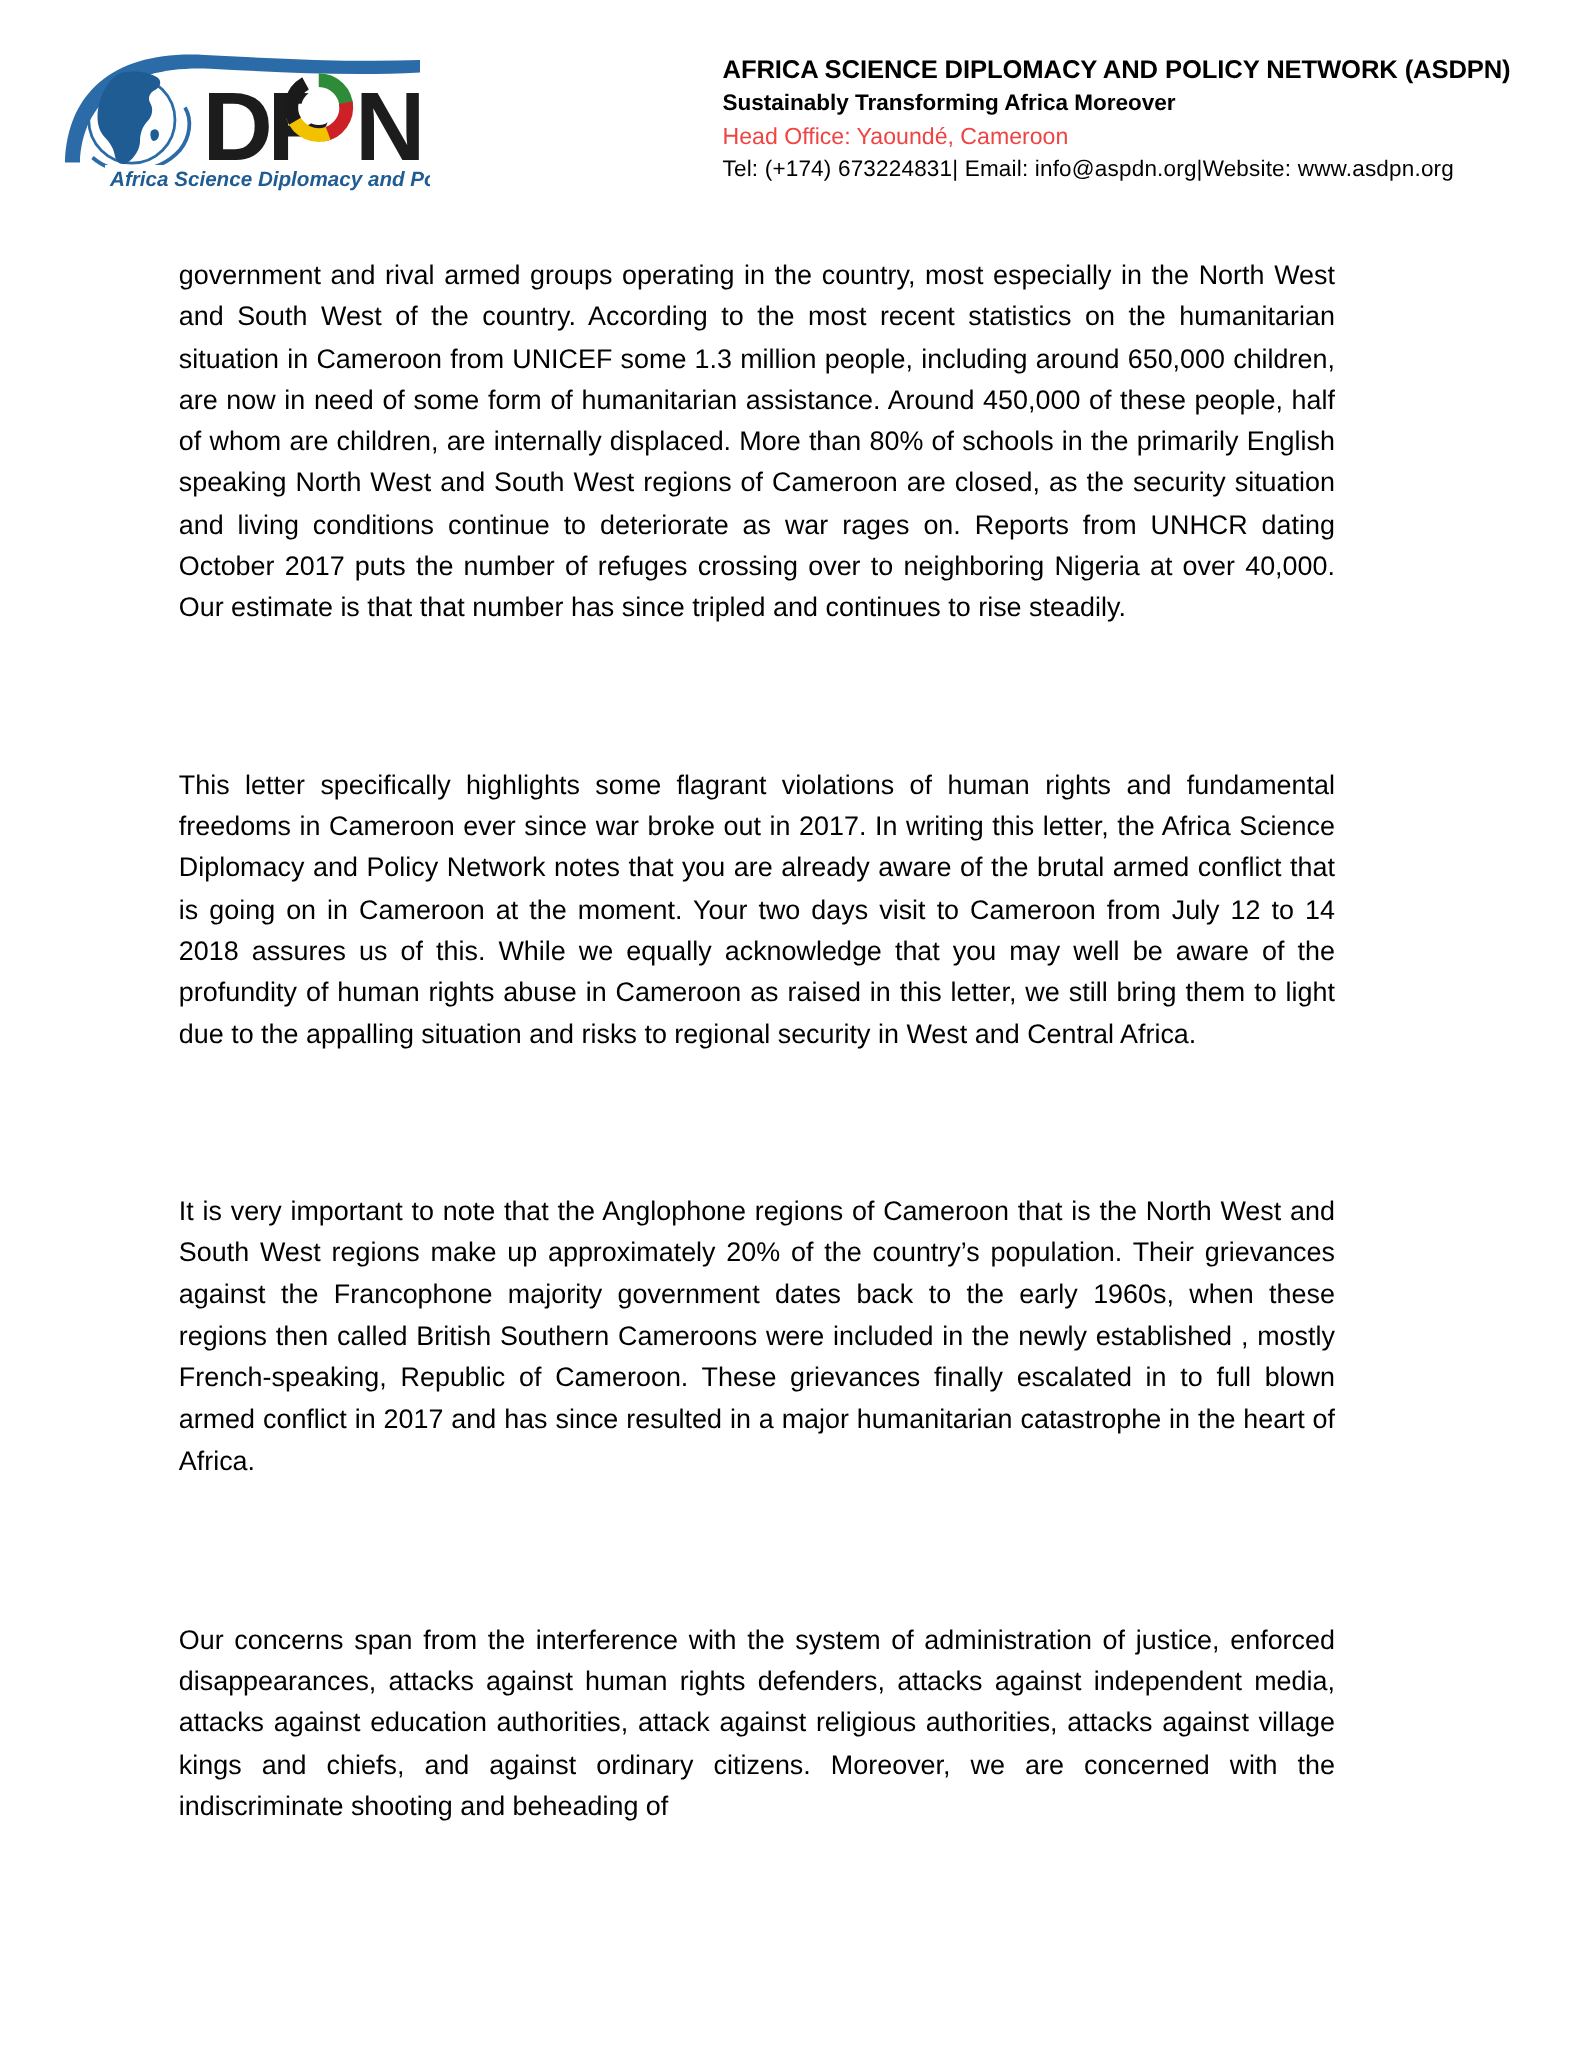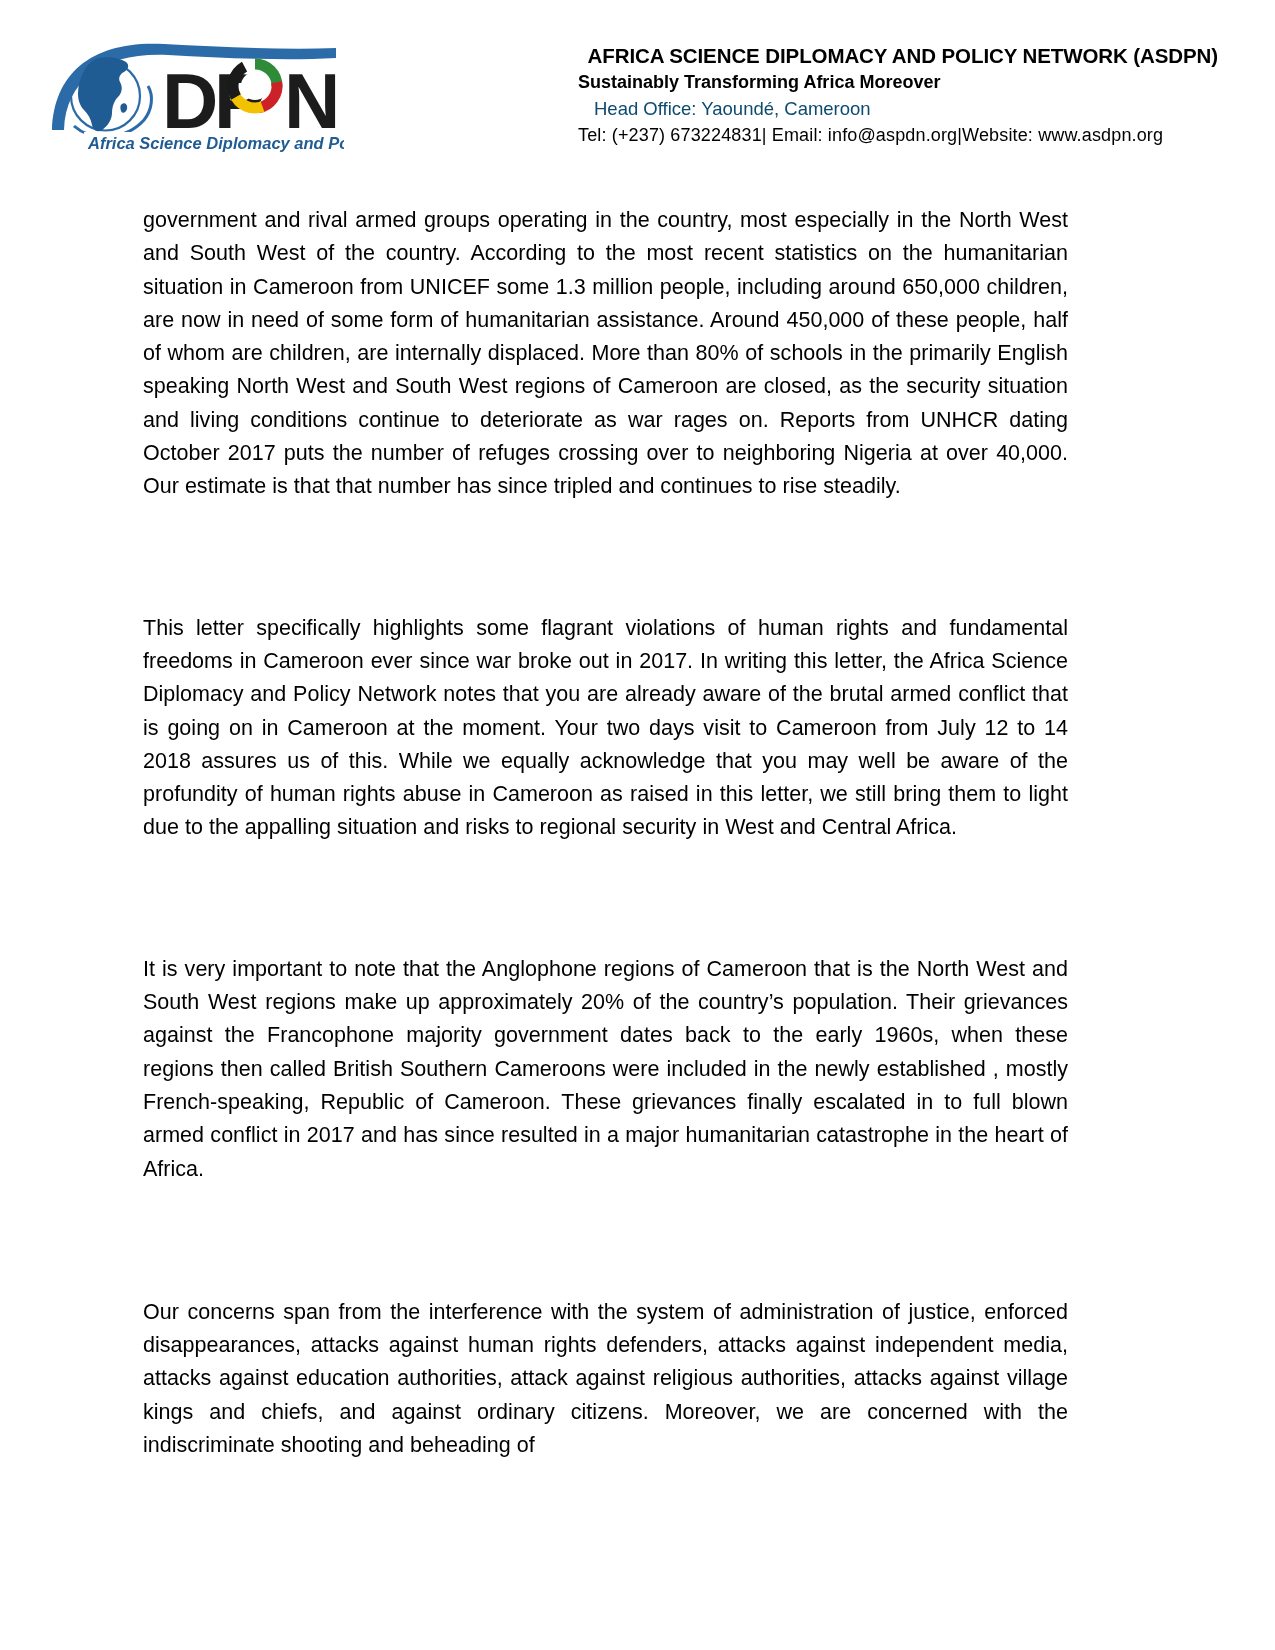--- a/index.html
+++ b/index.html
@@ -53,38 +53,36 @@
     width: 640px;
   }
   .org-name {
     font-family: "Liberation Sans", sans-serif;
     font-weight: bold;
     font-size: 20.5px;
     line-height: 27px;
     letter-spacing: -0.1px;
     white-space: nowrap;
     color: #000000;
-    text-align: right;
   }
   .org-tagline {
     font-family: "Liberation Sans", sans-serif;
     font-weight: bold;
     font-size: 18px;
     line-height: 26px;
     white-space: nowrap;
     color: #000000;
   }
   .org-office {
     font-family: "Liberation Sans", sans-serif;
     font-weight: normal;
     font-size: 18.5px;
     line-height: 27px;
     white-space: nowrap;
-    color: #0c4a6e;
-    margin-left: 16px;
+    color: #ef4444;
   }
   .org-contact {
     font-family: "Liberation Sans", sans-serif;
     font-weight: normal;
     font-size: 18px;
     line-height: 27px;
     white-space: nowrap;
     color: #000000;
     letter-spacing: 0.15px;
   }
@@ -150,21 +148,21 @@
 
         <rect x="40" y="98" width="258" height="22" fill="#ffffff"></rect>
         <text x="44" y="115" font-family="Liberation Sans, sans-serif" font-size="16.5" font-weight="bold" font-style="italic" fill="#1f5c93">Africa Science Diplomacy and Policy Network</text>
       </svg>
     </div>
 
     <div class="org-block">
       <div class="org-name">AFRICA SCIENCE DIPLOMACY AND POLICY NETWORK (ASDPN)</div>
       <div class="org-tagline">Sustainably Transforming Africa Moreover</div>
       <div class="org-office">Head Office: Yaoundé, Cameroon</div>
-      <div class="org-contact">Tel: (+237) 673224831| Email: info@aspdn.org|Website: www.asdpn.org</div>
+      <div class="org-contact">Tel: (+174) 673224831| Email: info@aspdn.org|Website: www.asdpn.org</div>
     </div>
   </div>
 
   <div class="body-copy">
     <p class="para">government and rival armed groups operating in the country, most especially in the North West and South West of the country. According to the most recent statistics on the humanitarian situation in Cameroon from UNICEF some 1.3 million people, including around 650,000 children, are now in need of some form of humanitarian assistance. Around 450,000 of these people, half of whom are children, are internally displaced. More than 80% of schools in the primarily English speaking North West and South West regions of Cameroon are closed, as the security situation and living conditions continue to deteriorate as war rages on.  Reports from UNHCR dating October 2017 puts the number of refuges crossing over to neighboring Nigeria at over 40,000. Our estimate is that that number has since tripled and continues to rise steadily.</p>
     <div class="gap-1"></div>
     <p class="para">This letter specifically highlights some flagrant violations of human rights and fundamental freedoms in Cameroon ever since war broke out in 2017. In writing this letter, the Africa Science Diplomacy and Policy Network notes that you are already aware of the brutal armed conflict that is going on in Cameroon at the moment.  Your two days visit to Cameroon from July 12 to 14 2018 assures us of this. While we equally acknowledge that you may well be aware of the profundity of human rights abuse in Cameroon as raised in this letter, we still bring them to light due to the appalling situation and risks to regional security in West and Central Africa.</p>
     <div class="gap-2"></div>
     <p class="para">It is very important to note that the Anglophone regions of Cameroon that is the North West and South West regions make up approximately 20% of the country’s population. Their grievances against the Francophone majority government dates back to the early 1960s, when these regions then called British Southern Cameroons were included in the newly established , mostly French-speaking, Republic of Cameroon. These grievances finally escalated in to full blown armed conflict in 2017 and has since resulted in a major humanitarian catastrophe in the heart of Africa.</p>
     <div class="gap-3"></div>

